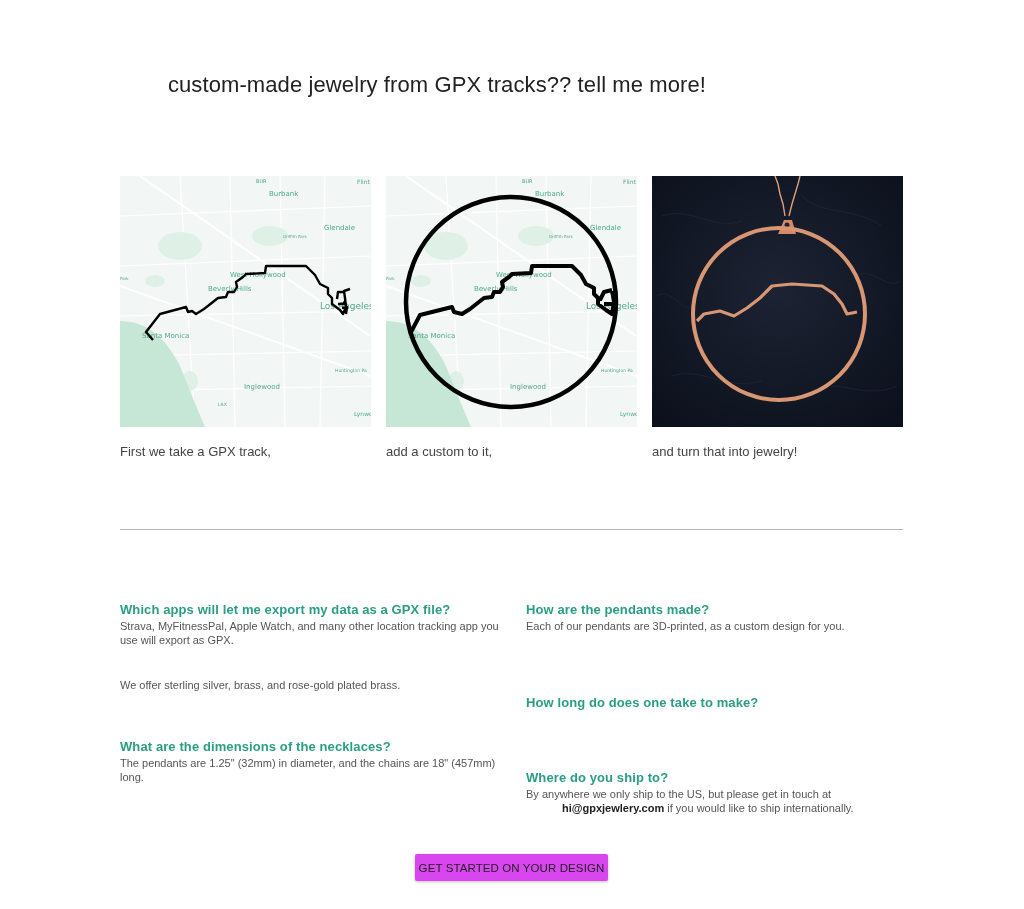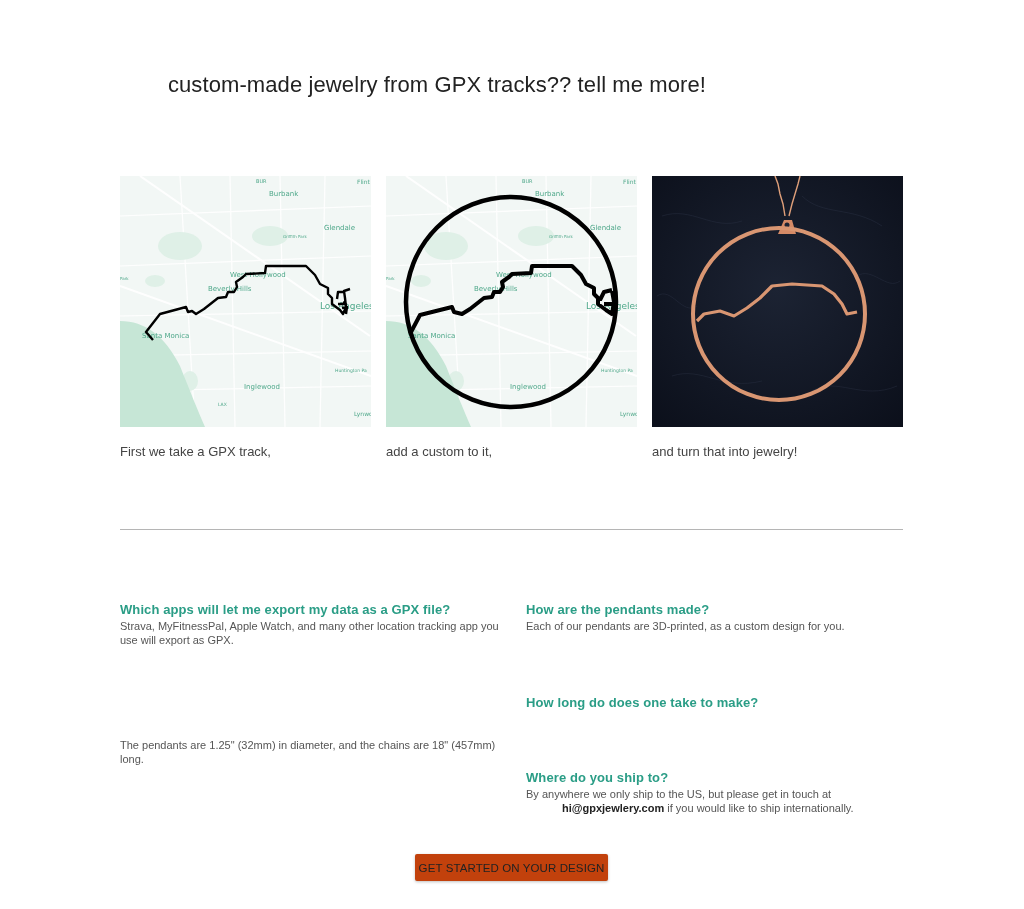--- a/index.html
+++ b/index.html
@@ -40,21 +40,21 @@
     font-size: 13px; font-weight: 700; color: #2a9d86; line-height: 16px;
     letter-spacing: 0.1px;
   }
   .faq-a {
     font-size: 11px; color: #555; line-height: 13.5px; margin-top: 2px;
   }
   .faq-a b { color: #222; font-weight: 700; margin-left: 36px; }
 
   .cta {
     position: absolute; top: 854px; left: 415px; width: 193px; height: 27px;
-    background: #c2410c; border: none; border-radius: 2px;
+    background: #d946ef; border: none; border-radius: 2px;
     box-shadow: 0 1px 3px rgba(0,0,0,0.25);
     font-family: "Liberation Sans", sans-serif; font-size: 11.5px; color: #222;
     display: flex; align-items: center; justify-content: center; cursor: pointer;
     letter-spacing: 0.1px;
   }
 
   .maplabel { font-family: "DejaVu Sans", sans-serif; fill: #4fa88a; }
 </style>
 </head>
 <body>
@@ -186,22 +186,24 @@
 <div class="caption c3">and turn that into jewelry!</div>
 
 <div class="divider"></div>
 
 <div class="faq-col left">
   <div class="faq-item" style="height:75px;">
     <div class="faq-q">Which apps will let me export my data as a GPX file?</div>
     <div class="faq-a">Strava, MyFitnessPal, Apple Watch, and many other location tracking app you use will export as GPX.</div>
   </div>
   <div class="faq-item" style="height:60px;">
+    <div class="faq-a">We offer sterling silver, brass, and rose-gold plated brass.</div>
   </div>
   <div class="faq-item">
+    <div class="faq-q">What are the dimensions of the necklaces?</div>
     <div class="faq-a">The pendants are 1.25" (32mm) in diameter, and the chains are 18" (457mm) long.</div>
   </div>
 </div>
 
 <div class="faq-col right">
   <div class="faq-item" style="height:60px;">
     <div class="faq-q">How are the pendants made?</div>
     <div class="faq-a">Each of our pendants are 3D-printed, as a custom design for you.</div>
   </div>
   <div class="faq-item" style="height:75px;margin-top:33px;">

